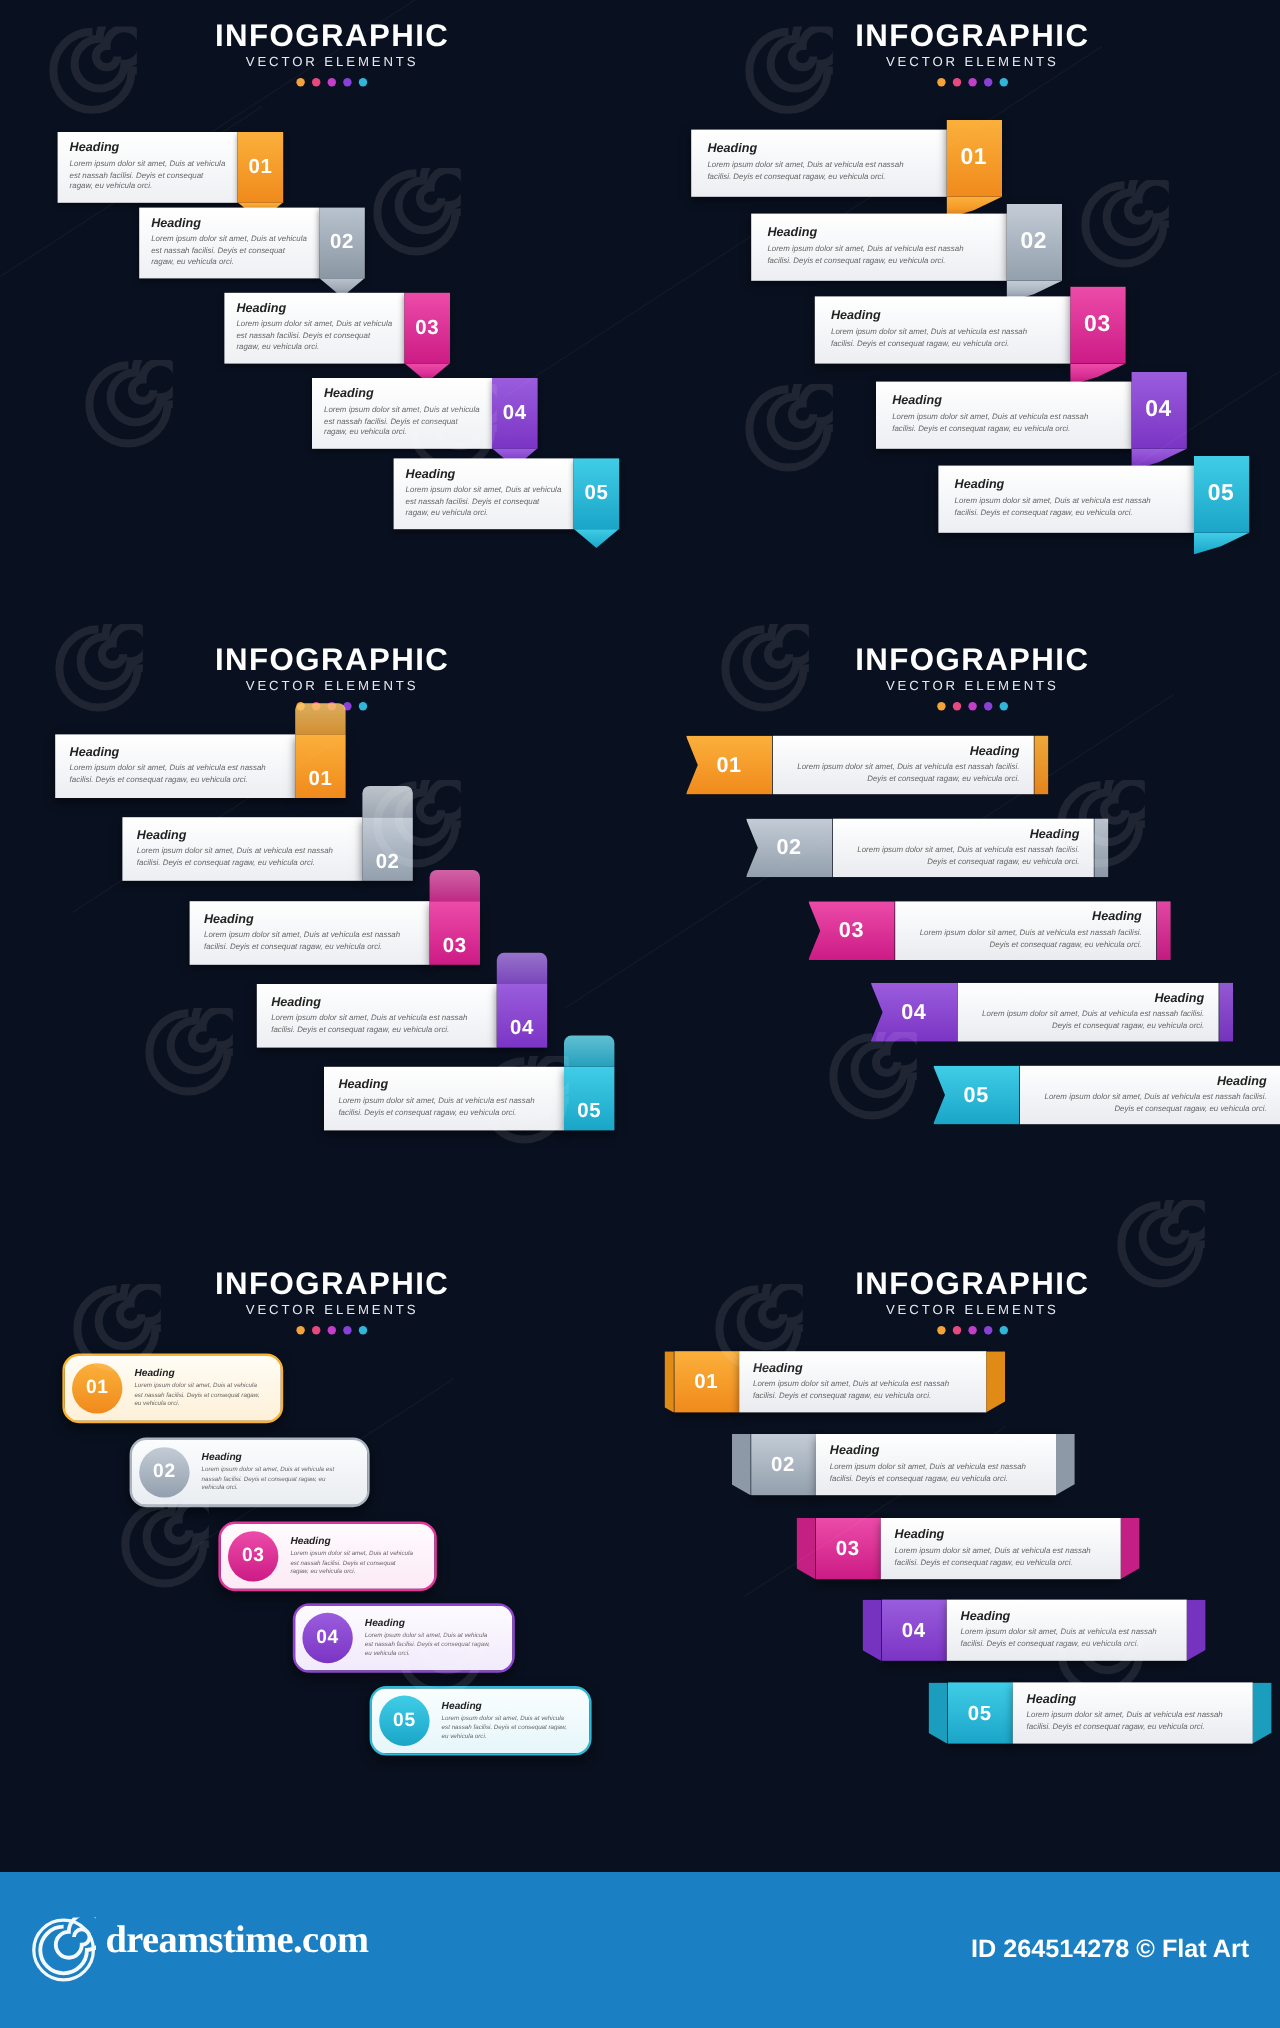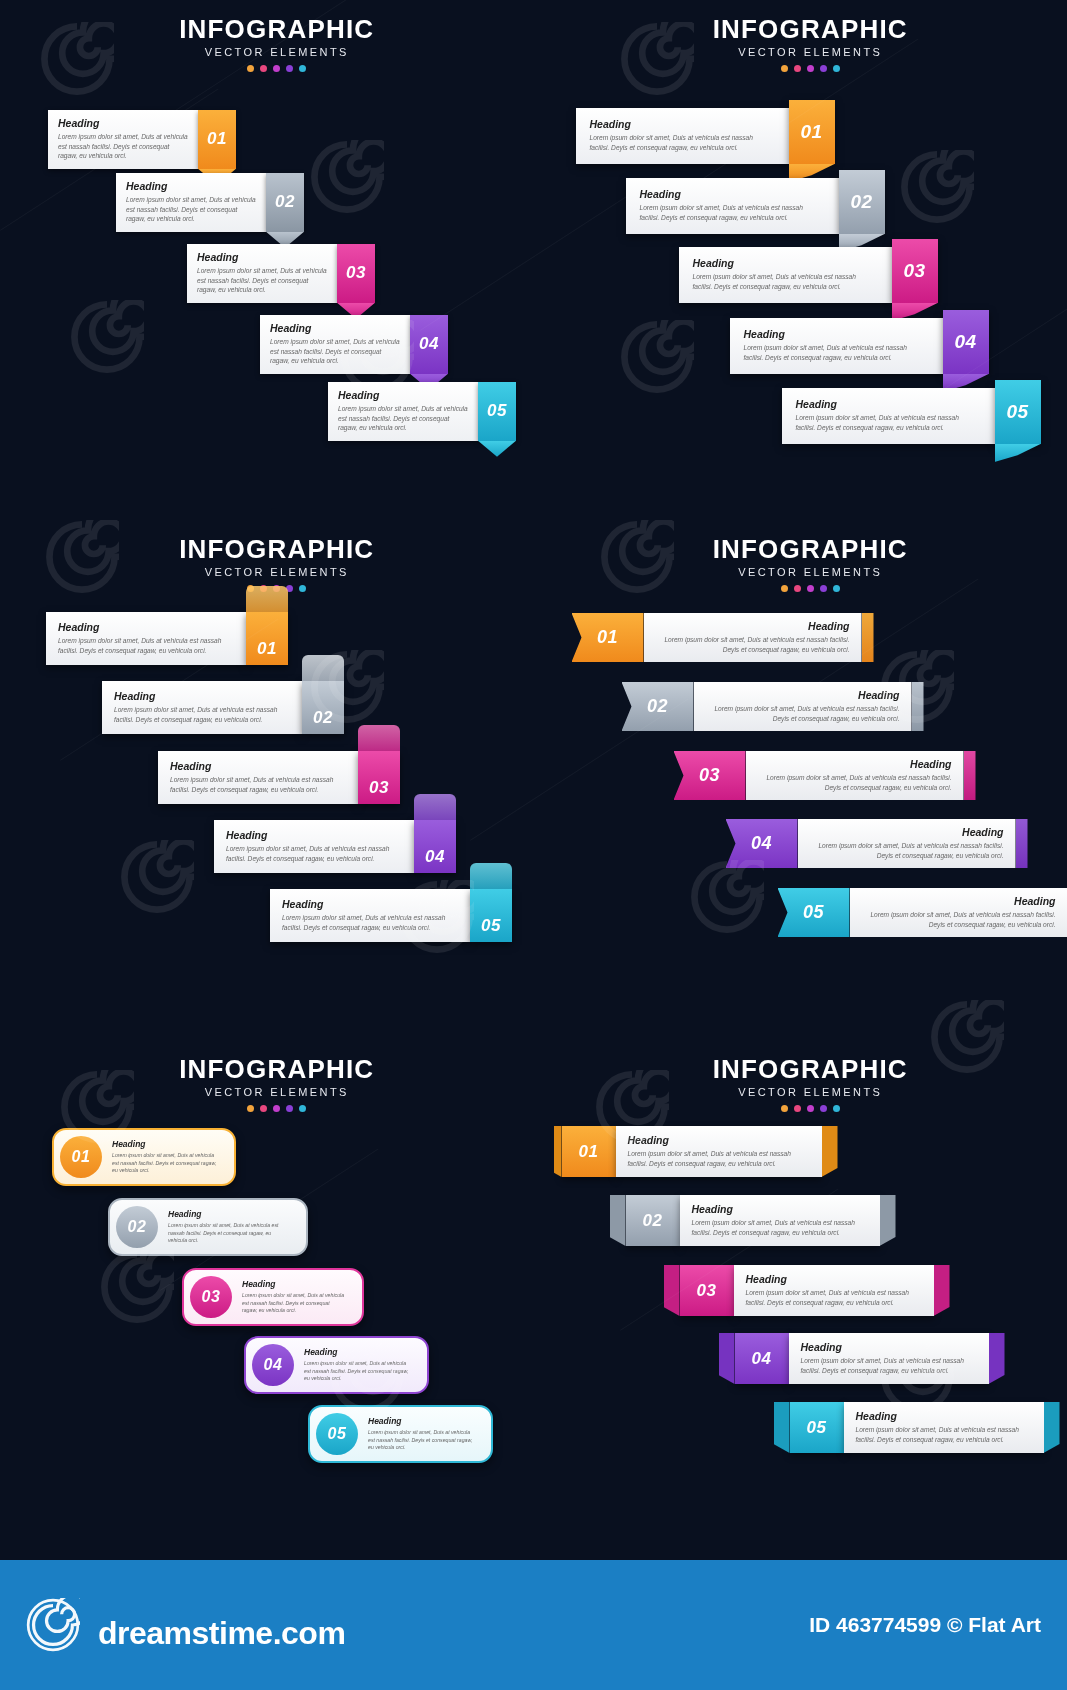--- a/index.html
+++ b/index.html
@@ -86,21 +86,20 @@
     font-size: 6.6px;
     font-style: italic;
     color: #666;
     line-height: 1.45;
     margin: 0;
   }
   .num {
     font-size: 17px;
     font-weight: bold;
     color: #fff;
-    font-style: italic;
     letter-spacing: .5px;
   }
   
   .p1-row { position: absolute; display: flex; align-items: stretch; }
   .p1-card {
     background: linear-gradient(180deg,#ffffff,#eef0f3);
     padding: 7px 10px 8px 10px;
     width: 150px;
     box-shadow: 0 2px 5px rgba(0,0,0,.45);
   }
@@ -233,21 +232,21 @@
     left: 0; bottom: 0;
     width: 1067px;
     height: 130px;
     background: #1b7fc4;
     display: flex;
     align-items: center;
     justify-content: space-between;
     padding: 0 26px;
     z-index: 50;
   }
-  .footer-left { display: flex; align-items: flex-end; gap: 18px; }
+  .footer-left { display: flex; align-items: flex-start; gap: 8px; font-family: Liberation Serif, serif; }
   .footer-logo { width: 54px; height: 54px; opacity: .95; }
   .footer-logo svg { width: 100%; height: 100%; }
   .footer-brand {
     font-size: 32px;
     color: #ffffff;
     font-weight: bold;
     letter-spacing: -.5px;
   }
   .footer-right {
     font-size: 21px;
@@ -785,16 +784,16 @@
   <div class="footer">
     <div class="footer-left">
       <div class="footer-logo">
         <svg viewBox="0 0 100 100">
           <circle cx="50" cy="50" r="46" fill="none" stroke="#ffffff" stroke-width="5"></circle>
           <path d="M50 14a36 36 0 1 0 36 36 28 28 0 1 0-28-28 20 20 0 1 0 20 20 12 12 0 1 0-12-12" fill="none" stroke="#ffffff" stroke-width="6"></path>
         </svg>
       </div>
       <div class="footer-brand">dreamstime.com</div>
     </div>
-    <div class="footer-right">ID 463774599 © Flat Art</div>
+    <div class="footer-right">ID 264514278 © Flat Art</div>
   </div>
 
 </div>
 
 </body></html>

